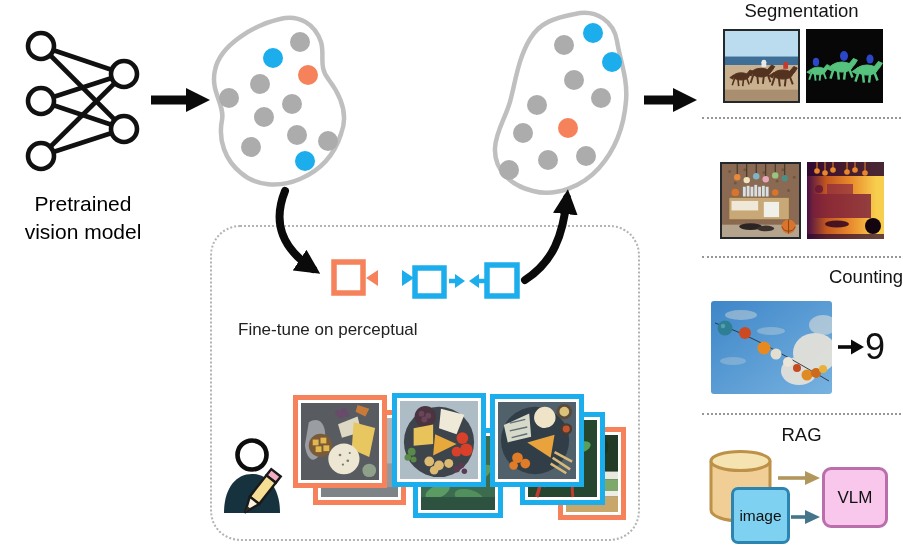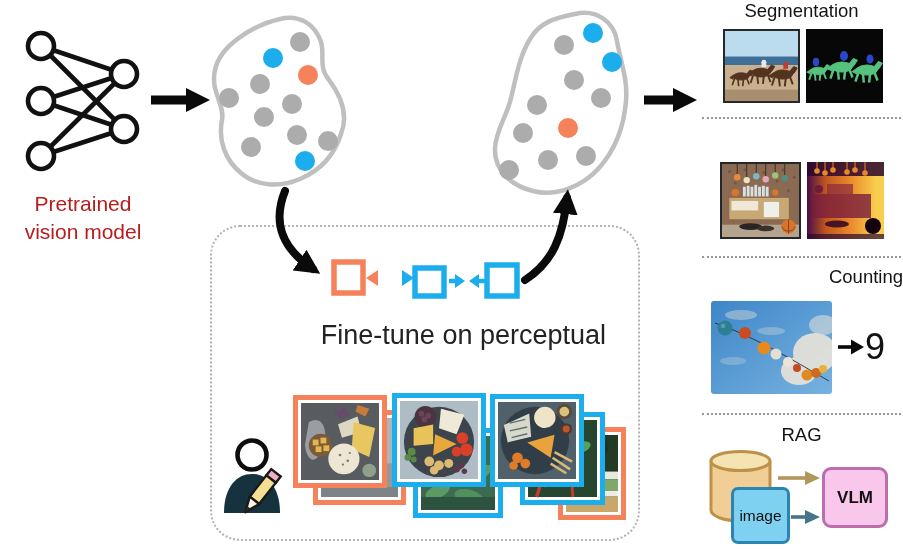--- a/index.html
+++ b/index.html
@@ -2,41 +2,41 @@
 <html><head>
 <meta charset="utf-8">
 <style>
   html,body{margin:0;padding:0;background:#fff;}
   .canvas{
     position:relative;width:903px;height:549px;background:#fff;overflow:hidden;
     font-family:"Liberation Sans","DejaVu Sans",sans-serif;color:#1a1a1a;
   }
   .abs{position:absolute;}
   
-  .pretrained-label{left:0;top:190px;width:166px;text-align:center;font-size:21px;line-height:1.35;color:#b91c1c;}
+  .pretrained-label{left:0;top:190px;width:166px;text-align:center;font-size:21px;line-height:1.35;color:#000000;}
   
   .ftbox{left:210px;top:225px;width:430px;height:316px;border:2px dotted #b3b3b3;border-radius:30px;box-sizing:border-box;z-index:1;}
-  .ft-caption{left:238px;top:319px;width:368px;text-align:right;font-size:27px;line-height:1.24;color:#222;z-index:3;}
+  .ft-caption{left:238px;top:319px;width:368px;text-align:left;font-size:17px;line-height:1.24;color:#222;z-index:3;}
   
   .photo{position:absolute;background:#fff;box-sizing:border-box;padding:3px;}
   .photo svg{display:block;width:100%;height:100%;}
   .b-orange{border:5px solid #F5825A;}
   .b-blue{border:5px solid #1CADEC;}
   .z0{z-index:0}.z1{z-index:2}.z2{z-index:4}.z3{z-index:5}
   
   .rightcol{left:700px;top:0;width:203px;height:414px;}
   .task-title{position:absolute;width:100%;text-align:center;font-size:18.5px;color:#141414;}
   .sep{position:absolute;left:2px;width:199px;border-top:2px dotted #979797;height:0;}
   .timg{position:absolute;overflow:hidden;}
   .timg svg{display:block;width:100%;height:100%;}
   .bordered{border:2px solid #25282b;box-sizing:border-box;}
   .count-result{position:absolute;font-size:36px;color:#111;}
   .ragbox{position:absolute;display:flex;align-items:center;justify-content:center;box-sizing:border-box;}
   .imagebox{left:31px;top:487px;width:59px;height:57px;background:#7FD1F2;border:3px solid #2C84B0;border-radius:7px;font-size:15.5px;color:#111;}
-  .vlmbox{left:122px;top:467px;width:66px;height:61px;background:#F9C6EC;border:3px solid #BA6FAC;border-radius:9px;font-size:17px;color:#111;font-weight:bold;}
+  .vlmbox{left:122px;top:467px;width:66px;height:61px;background:#F9C6EC;border:3px solid #BA6FAC;border-radius:9px;font-size:17px;color:#111;}
   svg{overflow:visible;}
 </style>
 </head>
 <body>
 
 <div class="canvas">
 
   <svg class="abs" style="left:14px;top:28px;" width="132" height="150" viewBox="0 0 132 150">
     <g stroke="#111" stroke-width="4.6">
       <line x1="27" y1="18" x2="110" y2="46"></line>

